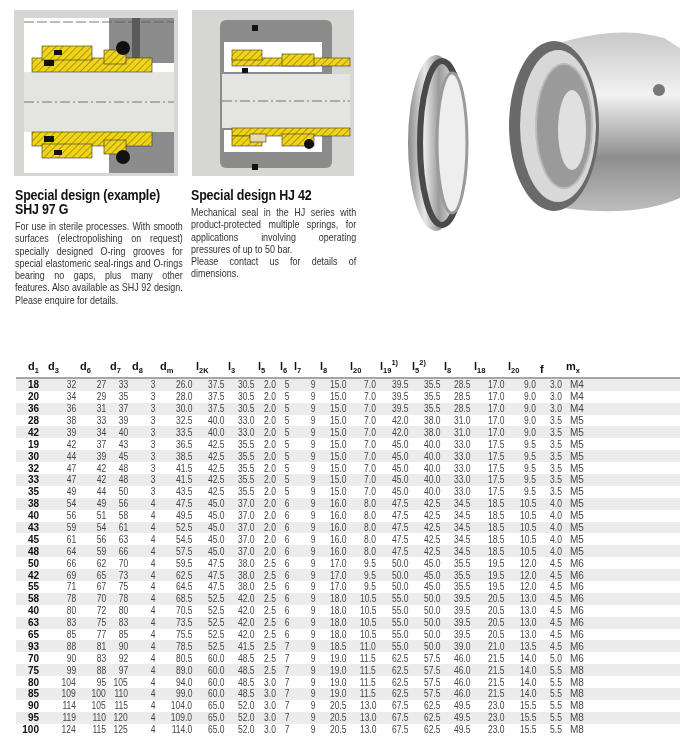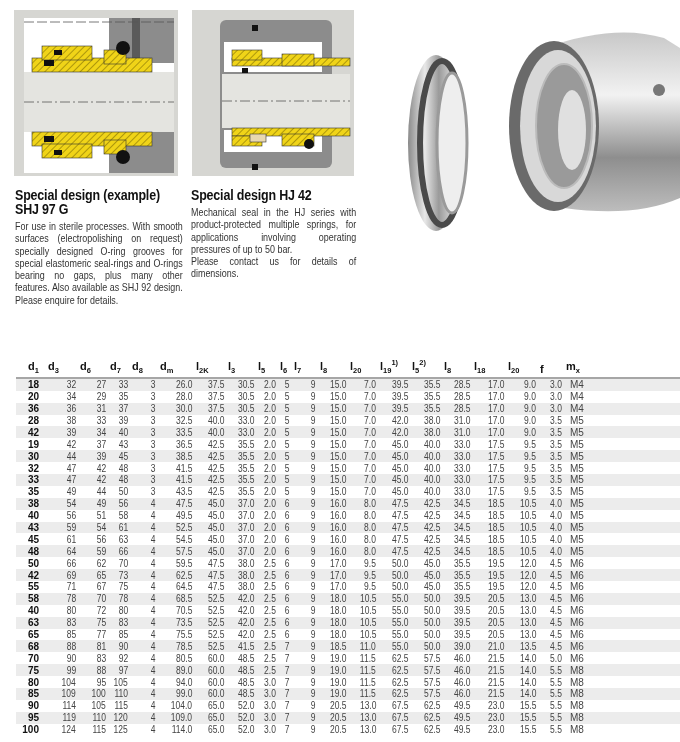--- a/index.html
+++ b/index.html
@@ -693,21 +693,21 @@
         <td class="num" style="padding-right: 4px;"><span class="cond">55.0</span></td>
         <td class="num" style="padding-right: 4px;"><span class="cond">50.0</span></td>
         <td class="num" style="padding-right: 4px;"><span class="cond">39.5</span></td>
         <td class="num" style="padding-right: 4px;"><span class="cond">20.5</span></td>
         <td class="num" style="padding-right: 4px;"><span class="cond">13.0</span></td>
         <td class="num" style="padding-right: 4px;"><span class="cond">4.5</span></td>
         <td style="padding-left: 4px;"><span>M6</span></td>
         <td></td>
       </tr>
       <tr>
-        <td class="d1">68</td>
+        <td class="d1">93</td>
         <td class="num" style="padding-right: 4px;"><span class="cond">88</span></td>
         <td class="num" style="padding-right: 4px;"><span class="cond">81</span></td>
         <td class="num" style="padding-right: 4px;"><span class="cond">90</span></td>
         <td class="num" style="padding-right: 4px;"><span class="cond">4</span></td>
         <td class="num" style="padding-right: 4px;"><span class="cond">78.5</span></td>
         <td class="num" style="padding-right: 4px;"><span class="cond">52.5</span></td>
         <td class="num" style="padding-right: 4px;"><span class="cond">41.5</span></td>
         <td class="num" style="padding-right: 4px;"><span class="cond">2.5</span></td>
         <td class="num" style="padding-right: 4px;"><span class="cond">7</span></td>
         <td class="num" style="padding-right: 4px;"><span class="cond">9</span></td>

